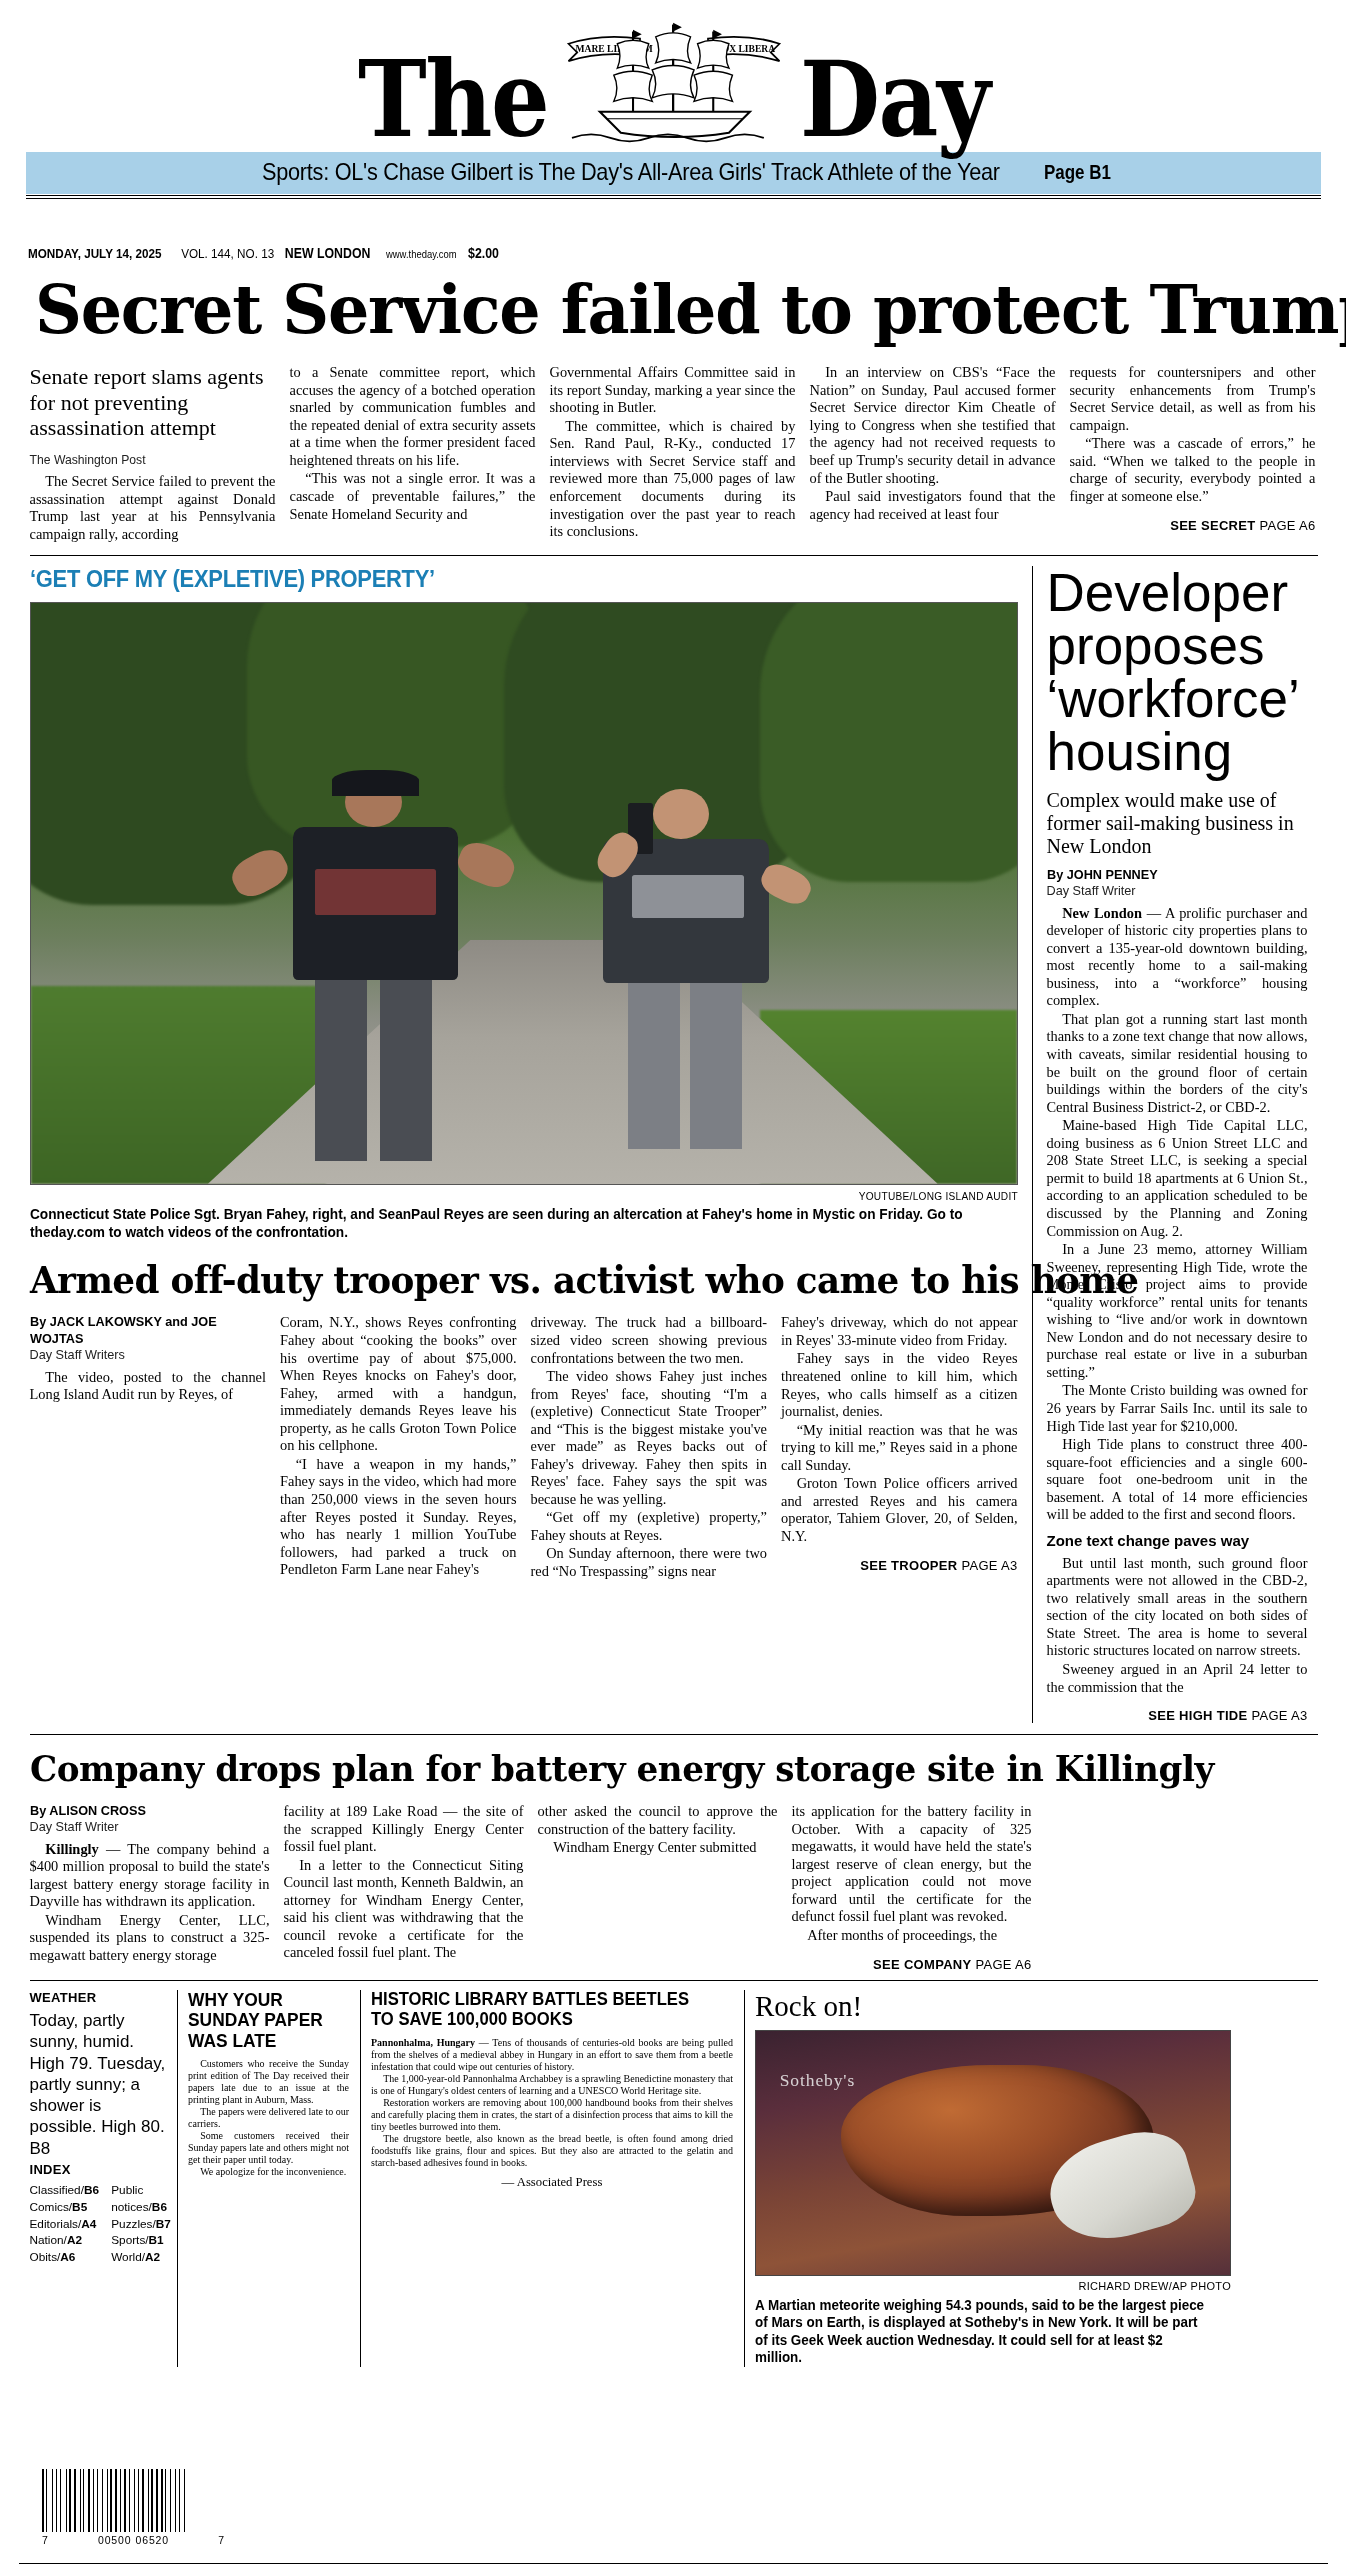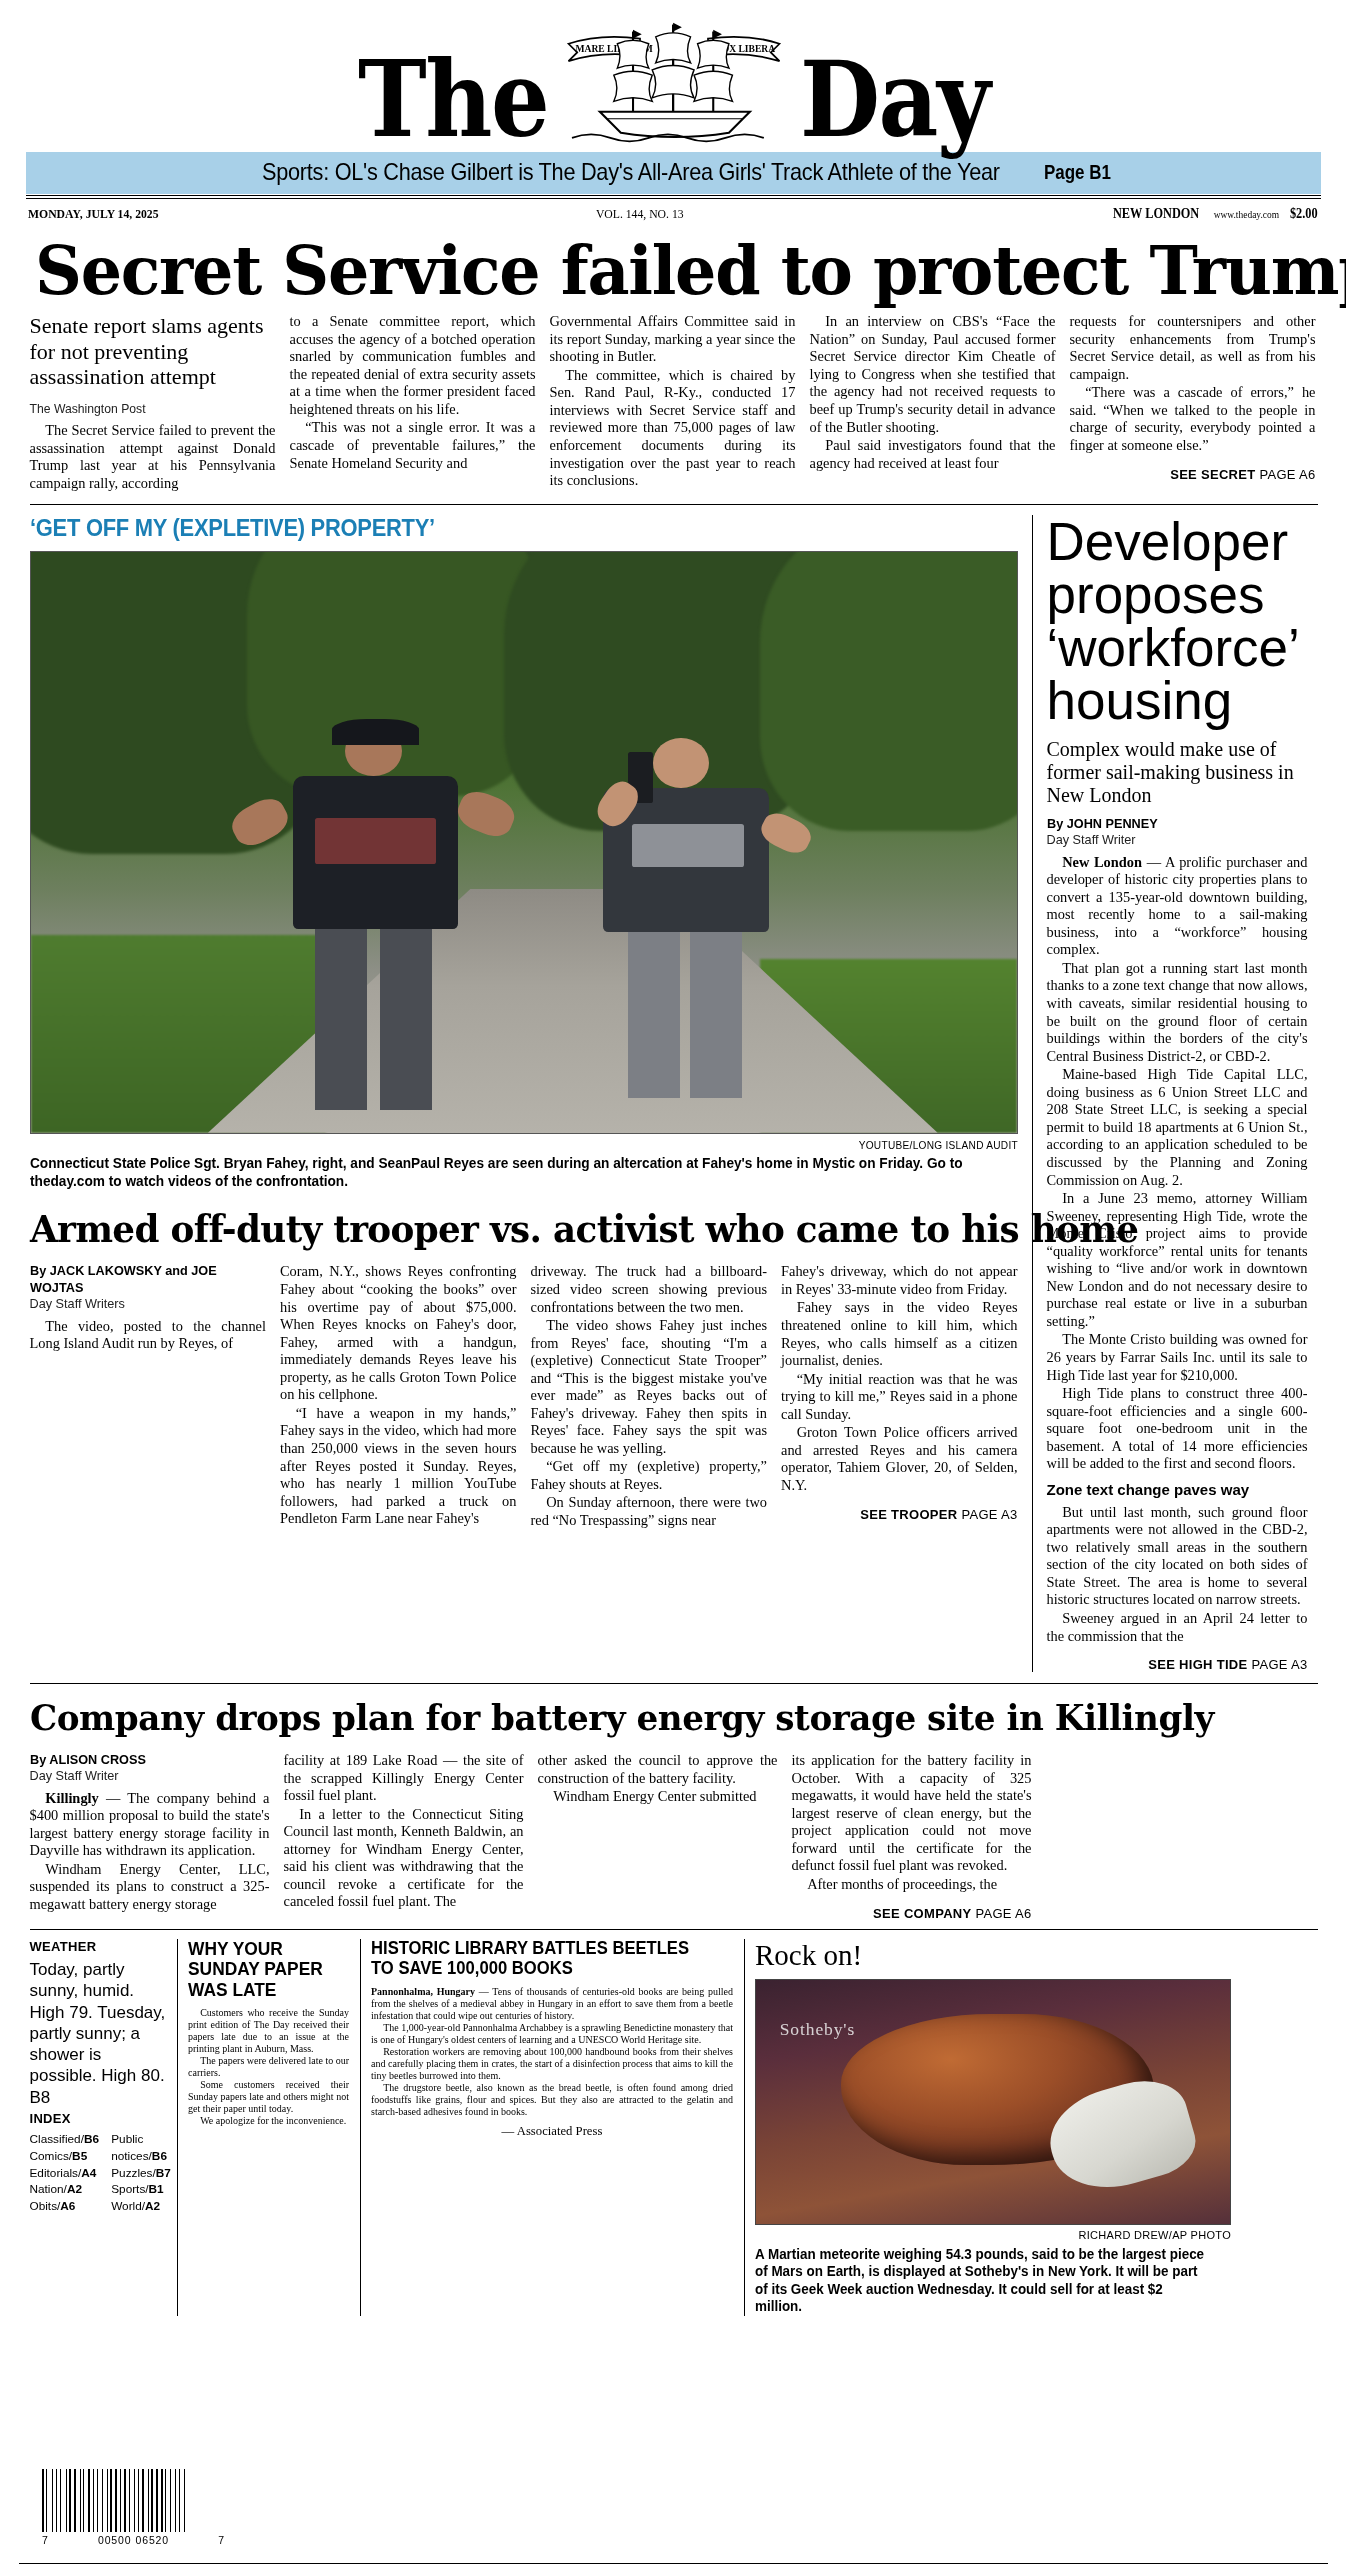--- a/index.html
+++ b/index.html
@@ -49,23 +49,24 @@
   .sports-banner .sb-page {
     font-family: "Liberation Sans", sans-serif;
     font-weight: bold;
     font-size: 20px;
     transform: scaleX(0.85);
   }
   .rule-double { border-top: 1.7px solid #000; border-bottom: 0.9px solid #000; height: 3.5px; margin-top: 1.7px; }
 
   
   .folio {
-    display: flex; align-items: baseline; justify-content: space-between;
+    display: flex; align-items: baseline; 
     padding: 7px 1.7px 5.2px 1.7px;
-    font-family: Liberation Serif, serif;
+    font-family: Liberation Sans, sans-serif;
+    margin-top: 39px;
   }
   .folio-date { font-weight: bold; font-size: 13px; transform: scaleX(0.9); transform-origin: left; }
   .folio-vol  { font-size: 13px; transform: scaleX(0.9); }
   .folio-right { display: flex; align-items: baseline; gap: 5.2px; }
   .folio-city { font-weight: bold; font-size: 14px; transform: scaleX(0.88); }
   .folio-url  { font-size: 10.5px; transform: scaleX(0.9); }
   .folio-price{ font-weight: bold; font-size: 14px; transform: scaleX(0.88); }
 
   
   .lead-head {
@@ -75,21 +76,21 @@
     line-height: 0.95;
     letter-spacing: -1.3px;
     transform: scaleX(0.97);
     transform-origin: left;
     margin: 12.2px 0 10.5px 8.7px;
     white-space: nowrap;
   }
 
   
   .lead-cols { display: flex; gap: 14px; padding: 0 3.5px; }
-  .lead-col { width: 246px; }
+  .lead-col { width: 246px; margin-top: 12px; }
   .lead-deck {
     font-family: "Liberation Serif", serif;
     font-size: 22px;
     line-height: 1.16;
     margin-bottom: 12.2px;
   }
   .credit {
     font-family: "Liberation Sans", sans-serif;
     font-size: 12.2px;
     color: #222;

